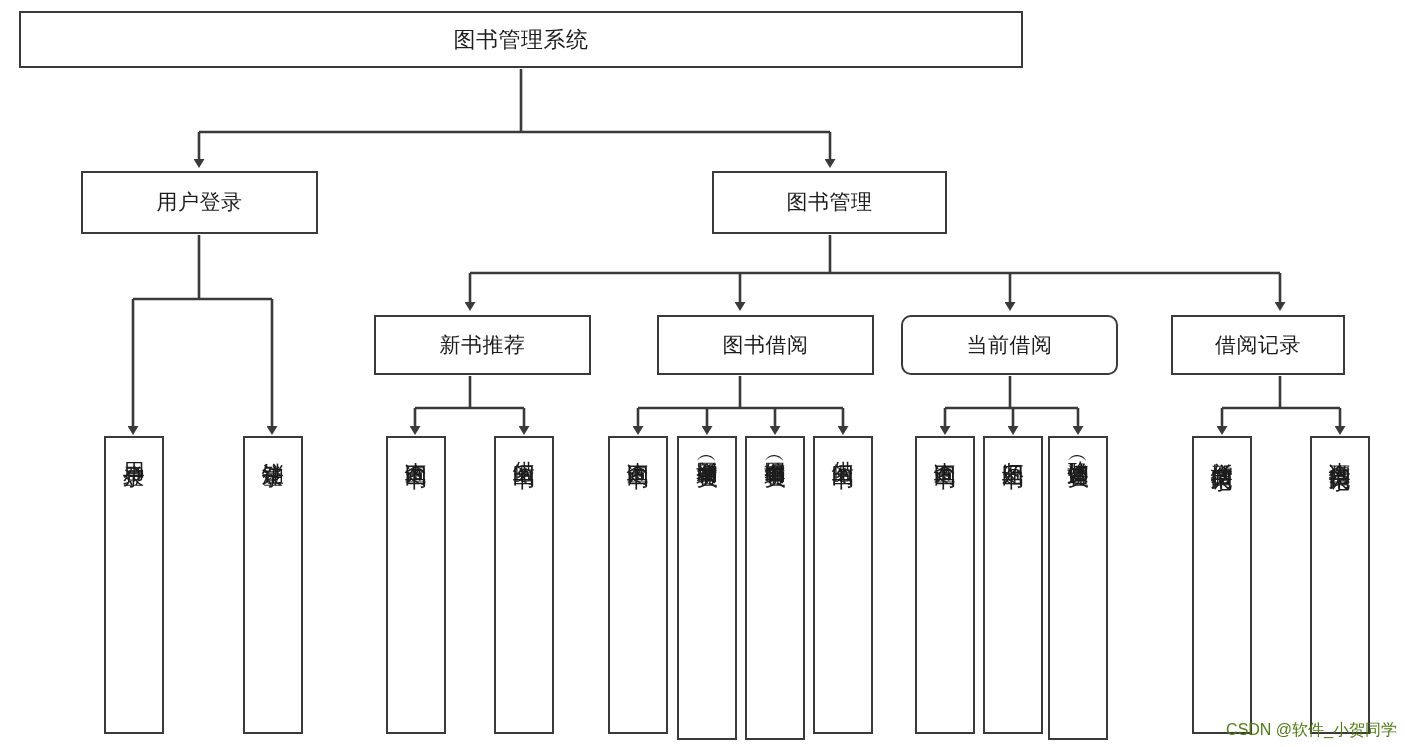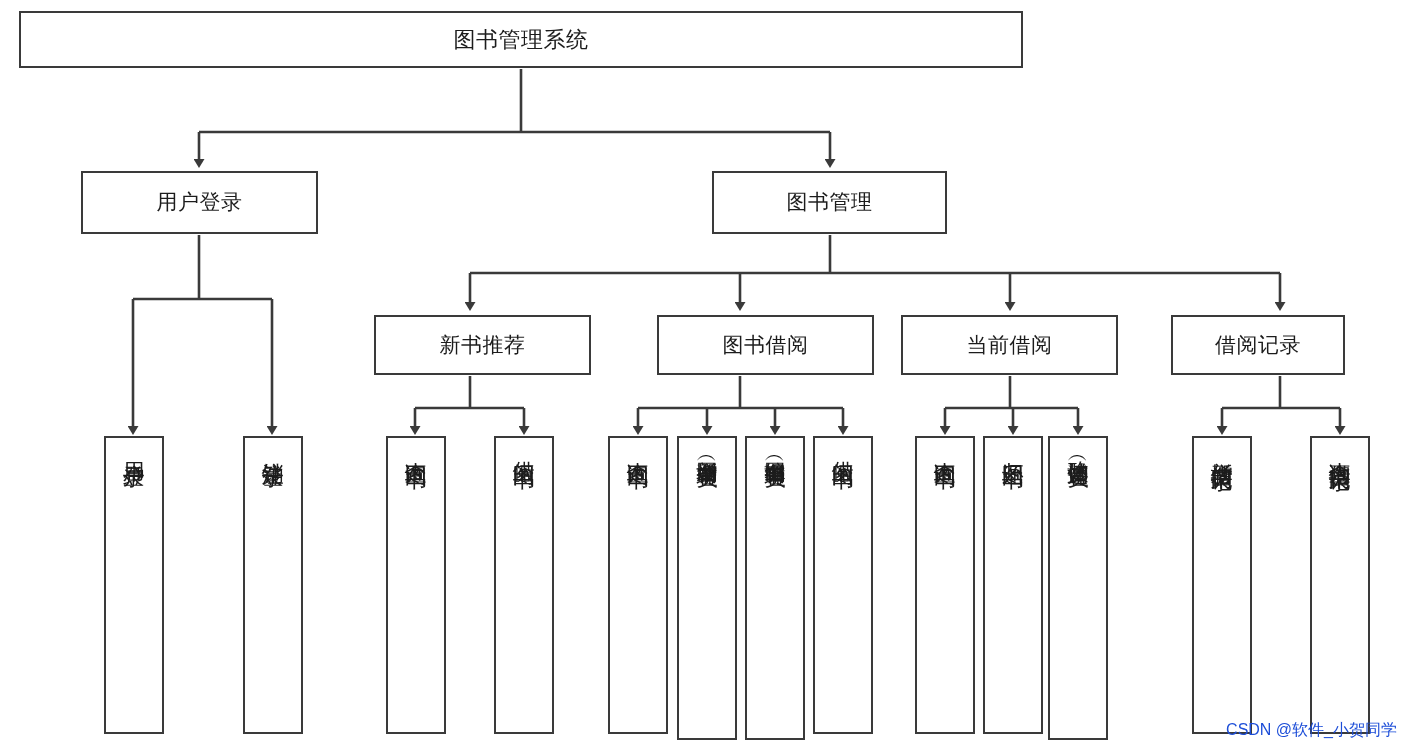--- a/index.html
+++ b/index.html
@@ -54,21 +54,21 @@
     font-size:22px;
     line-height:1.15;
     letter-spacing:2px;
   }
   .v-node.tall .label{ font-size:21px; letter-spacing:1px; }
   .watermark{
     position:absolute;
     right:8px;
     bottom:6px;
     font-size:16px;
-    color:#1d4ed8;
+    color:#4d7c0f;
     z-index:5;
     white-space:nowrap;
   }
 </style>
 </head>
 <body>
 
 <div id="canvas">
 
   <svg id="wires" viewBox="0 0 1405 747">
@@ -131,21 +131,21 @@
   <div class="node h-node" style="left:712px;top:171px;width:235px;height:63px;">
     <span class="label">图书管理</span>
   </div>
 
   <div class="node h-node" style="left:362px;top:315px;width:217px;height:60px;margin-left:12px;">
     <span class="label">新书推荐</span>
   </div>
   <div class="node h-node" style="left:632px;top:315px;width:217px;height:60px;margin-left:25px;">
     <span class="label">图书借阅</span>
   </div>
-  <div class="node h-node" style="left:901px;top:315px;width:217px;height:60px;">
+  <div class="node h-node" style="left:901px;top:315px;width:217px;height:60px;border-radius:10px;">
     <span class="label">当前借阅</span>
   </div>
   <div class="node h-node" style="left:1171px;top:315px;width:174px;height:60px;">
     <span class="label">借阅记录</span>
   </div>
 
   <div class="node v-node" style="left:104px;top:436px;width:60px;height:298px;">
     <span class="label">用户登录</span>
   </div>
   <div class="node v-node" style="left:243px;top:436px;width:60px;height:298px;">

